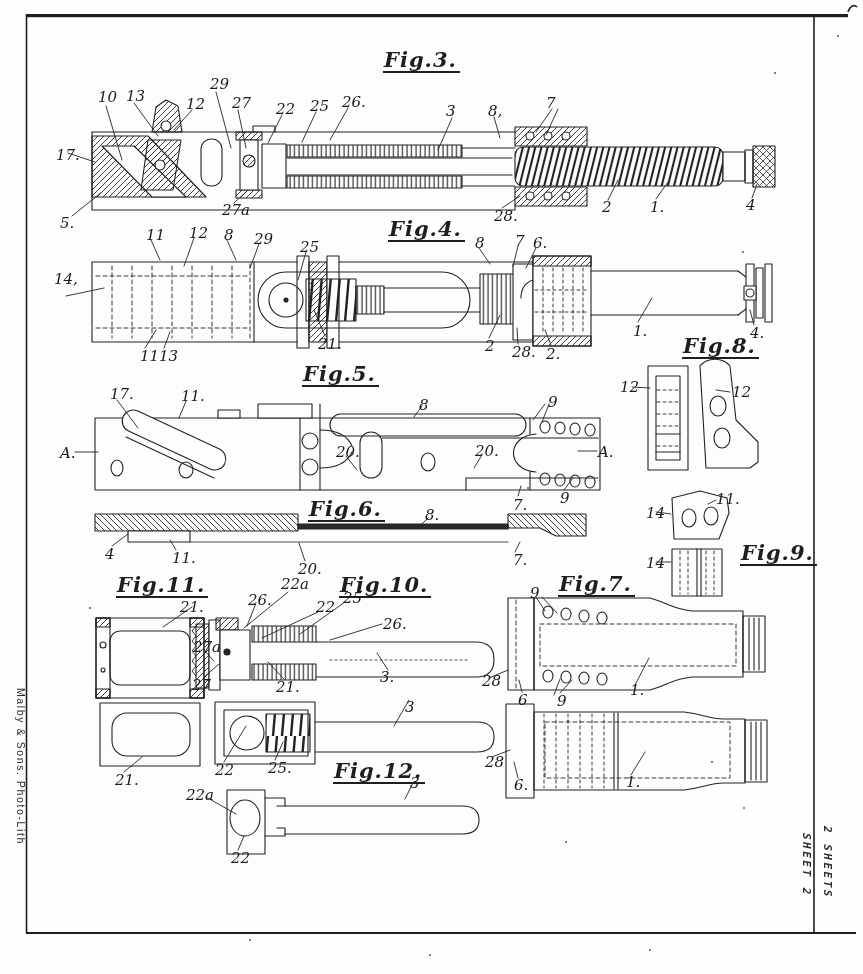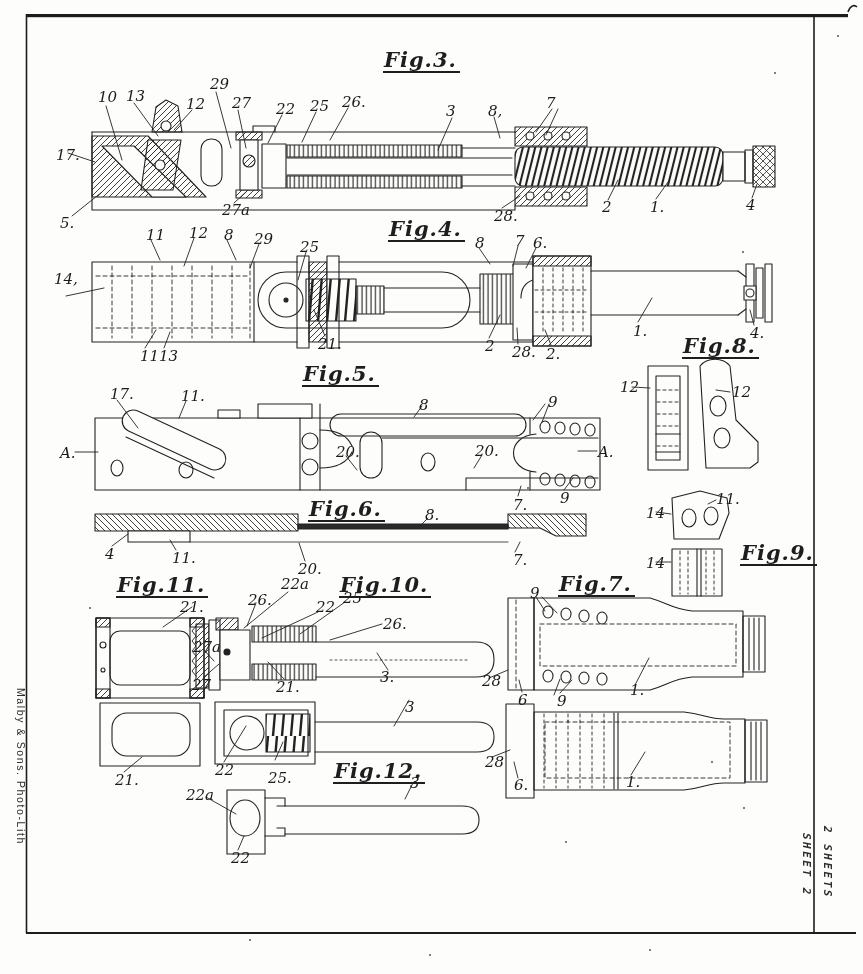--- a/index.html
+++ b/index.html
@@ -409,21 +409,21 @@
       <span class="ref-label" style="left: 248px; top: 593px;">26.</span>
       <span class="ref-label" style="left: 281px; top: 577px;">22a</span>
       <span class="ref-label" style="left: 316px; top: 600px;">22</span>
       <span class="ref-label" style="left: 343px; top: 591px;">25</span>
       <span class="ref-label" style="left: 383px; top: 617px;">26.</span>
       <span class="ref-label" style="left: 193px; top: 640px;">27a</span>
       <span class="ref-label" style="left: 192px; top: 678px;">27</span>
       <span class="ref-label" style="left: 276px; top: 680px;">21.</span>
       <span class="ref-label" style="left: 380px; top: 670px;">3.</span>
       <span class="ref-label" style="left: 215px; top: 763px;">22</span>
-      <span class="ref-label" style="left: 268px; top: 761px; margin-top: 10px;">25.</span>
+      <span class="ref-label" style="left: 268px; top: 761px;">25.</span>
       <span class="ref-label" style="left: 405px; top: 700px;">3</span>
       <div class="fig-title" style="left: 558px; top: 573px;">Fig.7.</div>
       <span class="ref-label" style="left: 530px; top: 586px;">9</span>
       <span class="ref-label" style="left: 482px; top: 674px;">28</span>
       <span class="ref-label" style="left: 518px; top: 693px;">6</span>
       <span class="ref-label" style="left: 557px; top: 694px;">9</span>
       <span class="ref-label" style="left: 630px; top: 683px;">1.</span>
       <span class="ref-label" style="left: 485px; top: 755px;">28</span>
       <span class="ref-label" style="left: 514px; top: 778px;">6.</span>
       <span class="ref-label" style="left: 626px; top: 775px;">1.</span>

